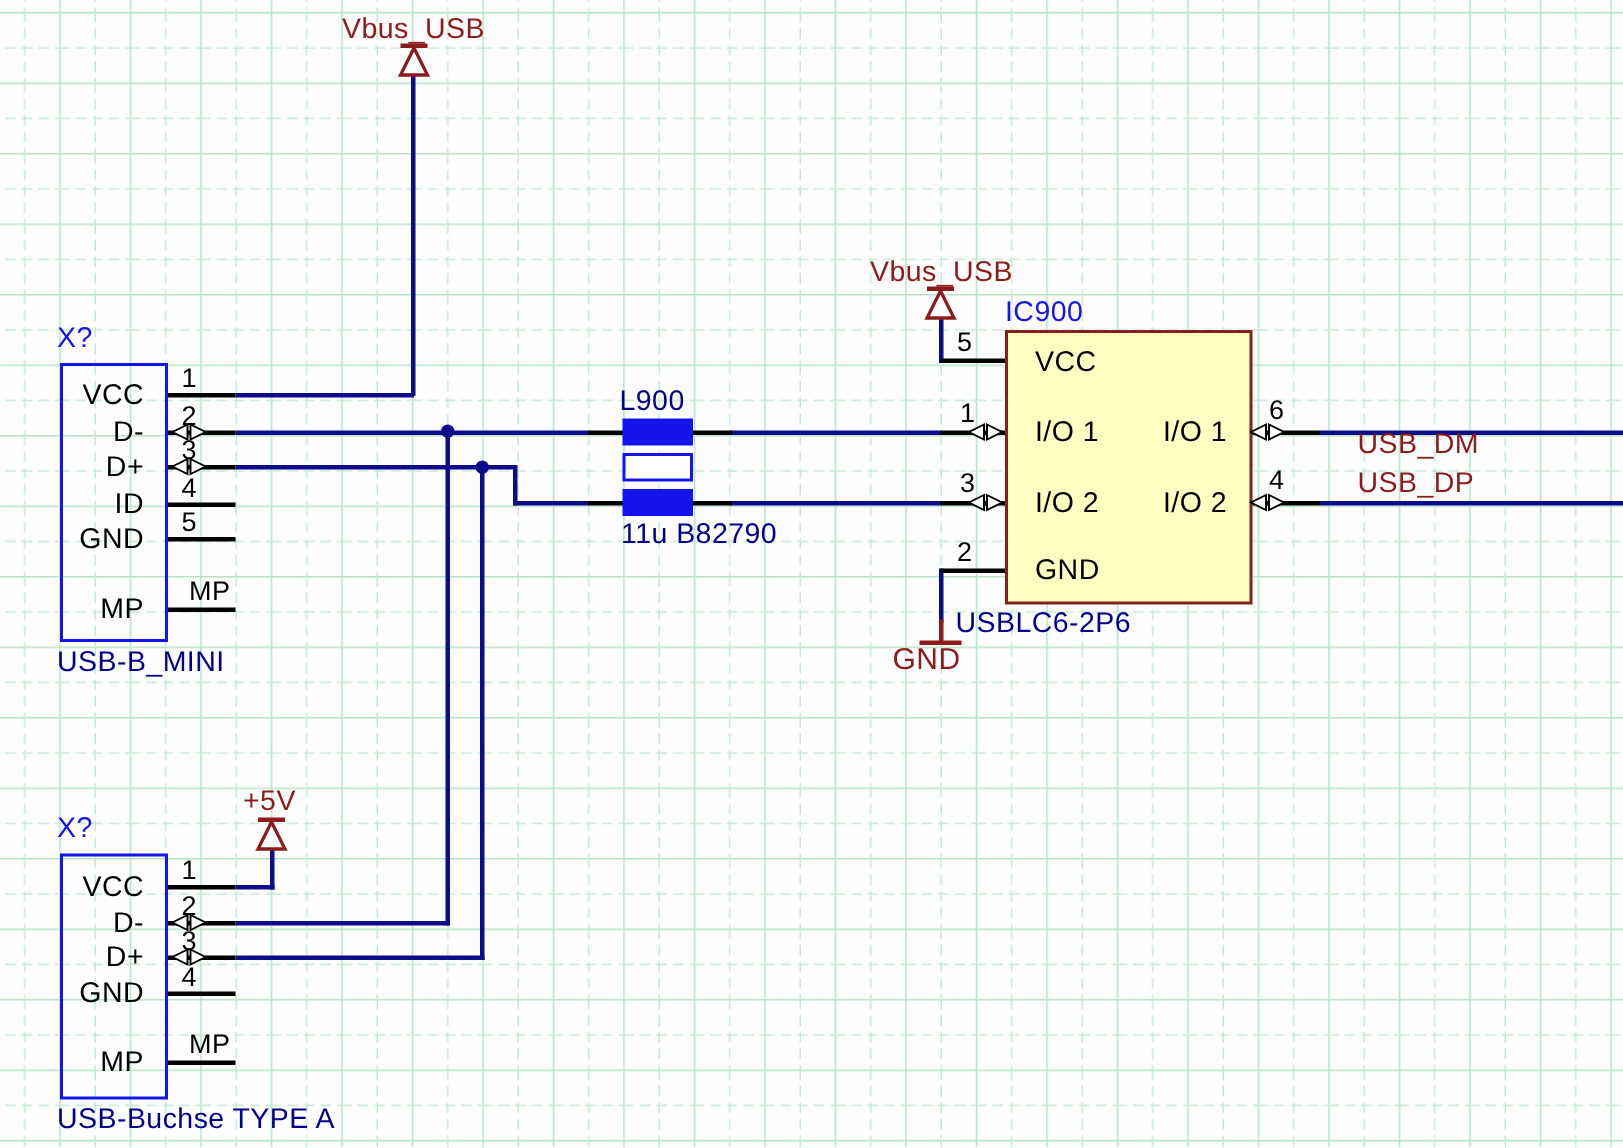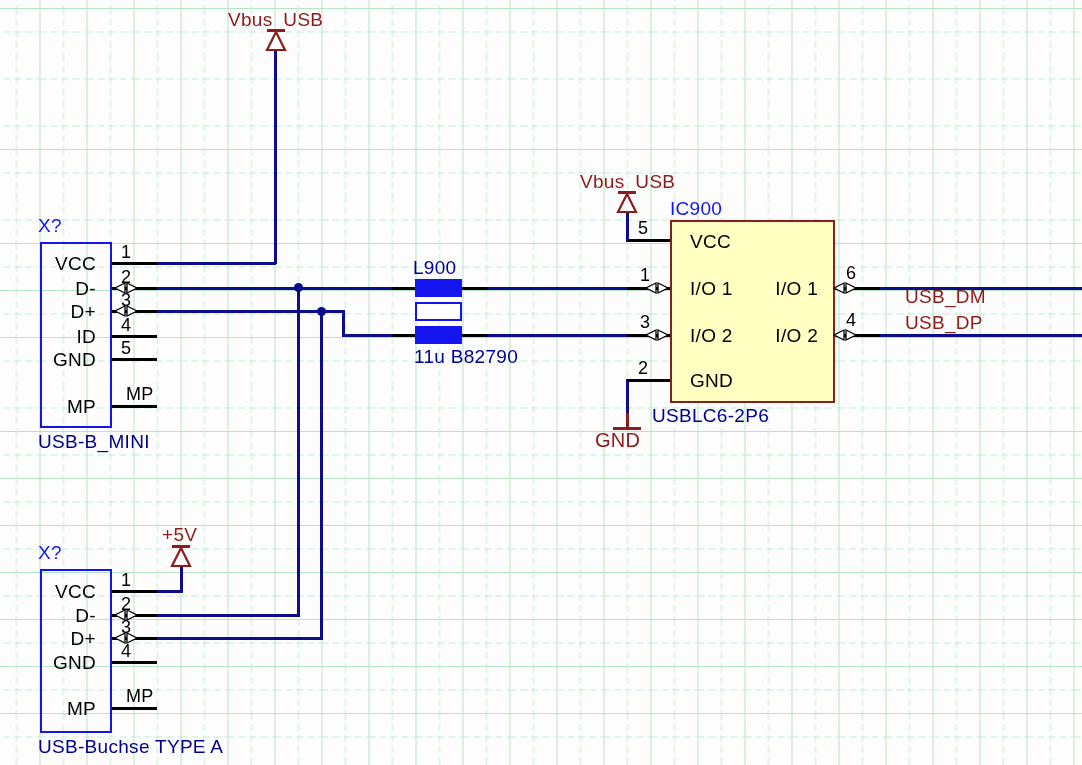--- a/index.html
+++ b/index.html
@@ -121,21 +121,21 @@
   <div class="t blk num" style="left:126px;top:687px;">MP</div>
 
   <div class="chokesolid" style="left:415px;top:279px;width:47px;height:18px;"></div>
   <div class="chokeopen" style="left:415px;top:302px;width:47px;height:19px;"></div>
   <div class="chokesolid" style="left:415px;top:326px;width:47px;height:18px;"></div>
   <div class="t val" style="left:413px;top:258px;">L900</div>
   <div class="t val" style="left:414px;top:347px;">11u B82790</div>
 
   <div class="box icbox" style="left:670px;top:220px;width:165px;height:183px;"></div>
   <div class="t ref" style="left:670px;top:199px;">IC900</div>
-  <div class="t val" style="left:652px;top:406px;">USBLC6-2P6</div>
+  <div class="t val" style="left:637px;top:406px;">USBLC6-2P6</div>
   <div class="t blk" style="left:690px;top:232px;">VCC</div>
   <div class="t blk" style="left:690px;top:279px;">I/O 1</div>
   <div class="t blk" style="left:690px;top:326px;">I/O 2</div>
   <div class="t blk" style="left:690px;top:371px;">GND</div>
   <div class="t blk icright" style="left:735px;top:279px;">I/O 1</div>
   <div class="t blk icright" style="left:735px;top:326px;">I/O 2</div>
   <div class="t blk num" style="left:638px;top:219px;">5</div>
   <div class="t blk num" style="left:640px;top:266px;">1</div>
   <div class="t blk num" style="left:640px;top:313px;">3</div>
   <div class="t blk num" style="left:638px;top:359px;">2</div>

